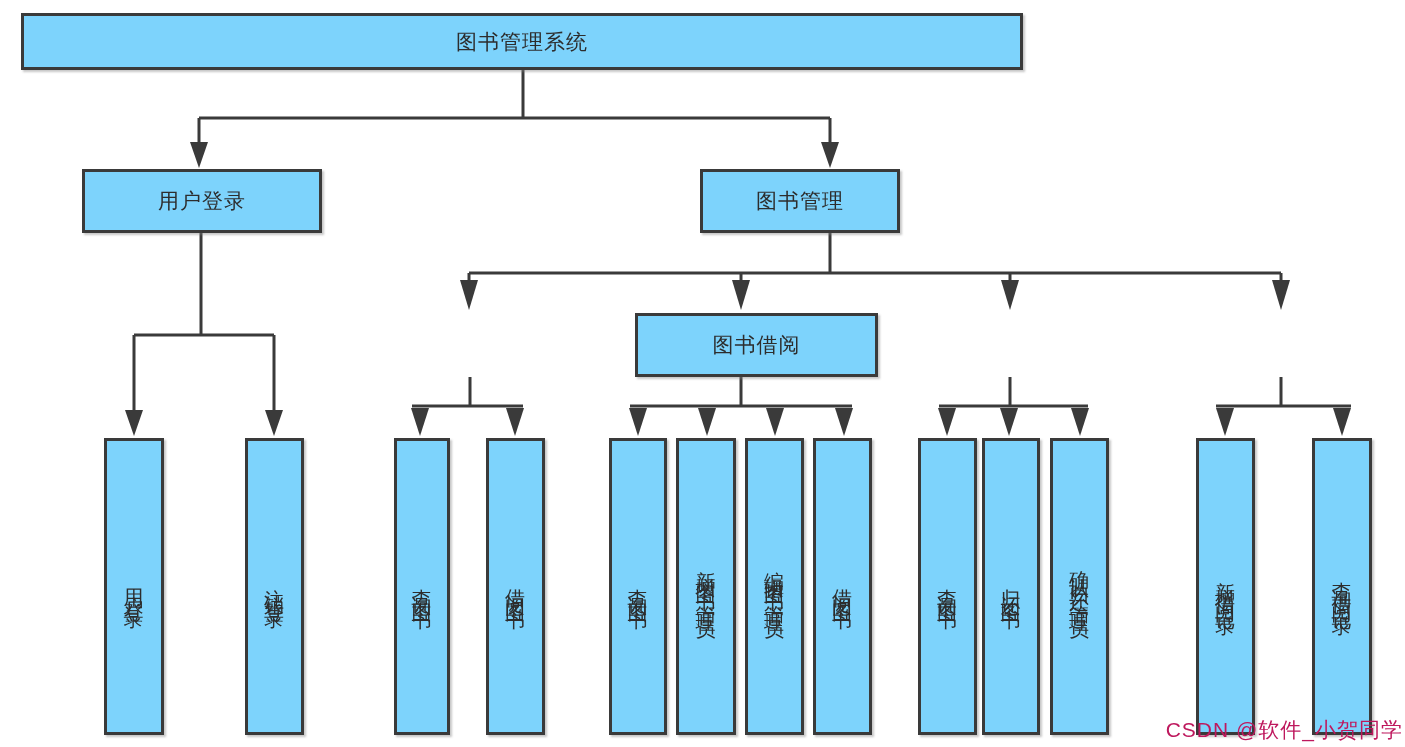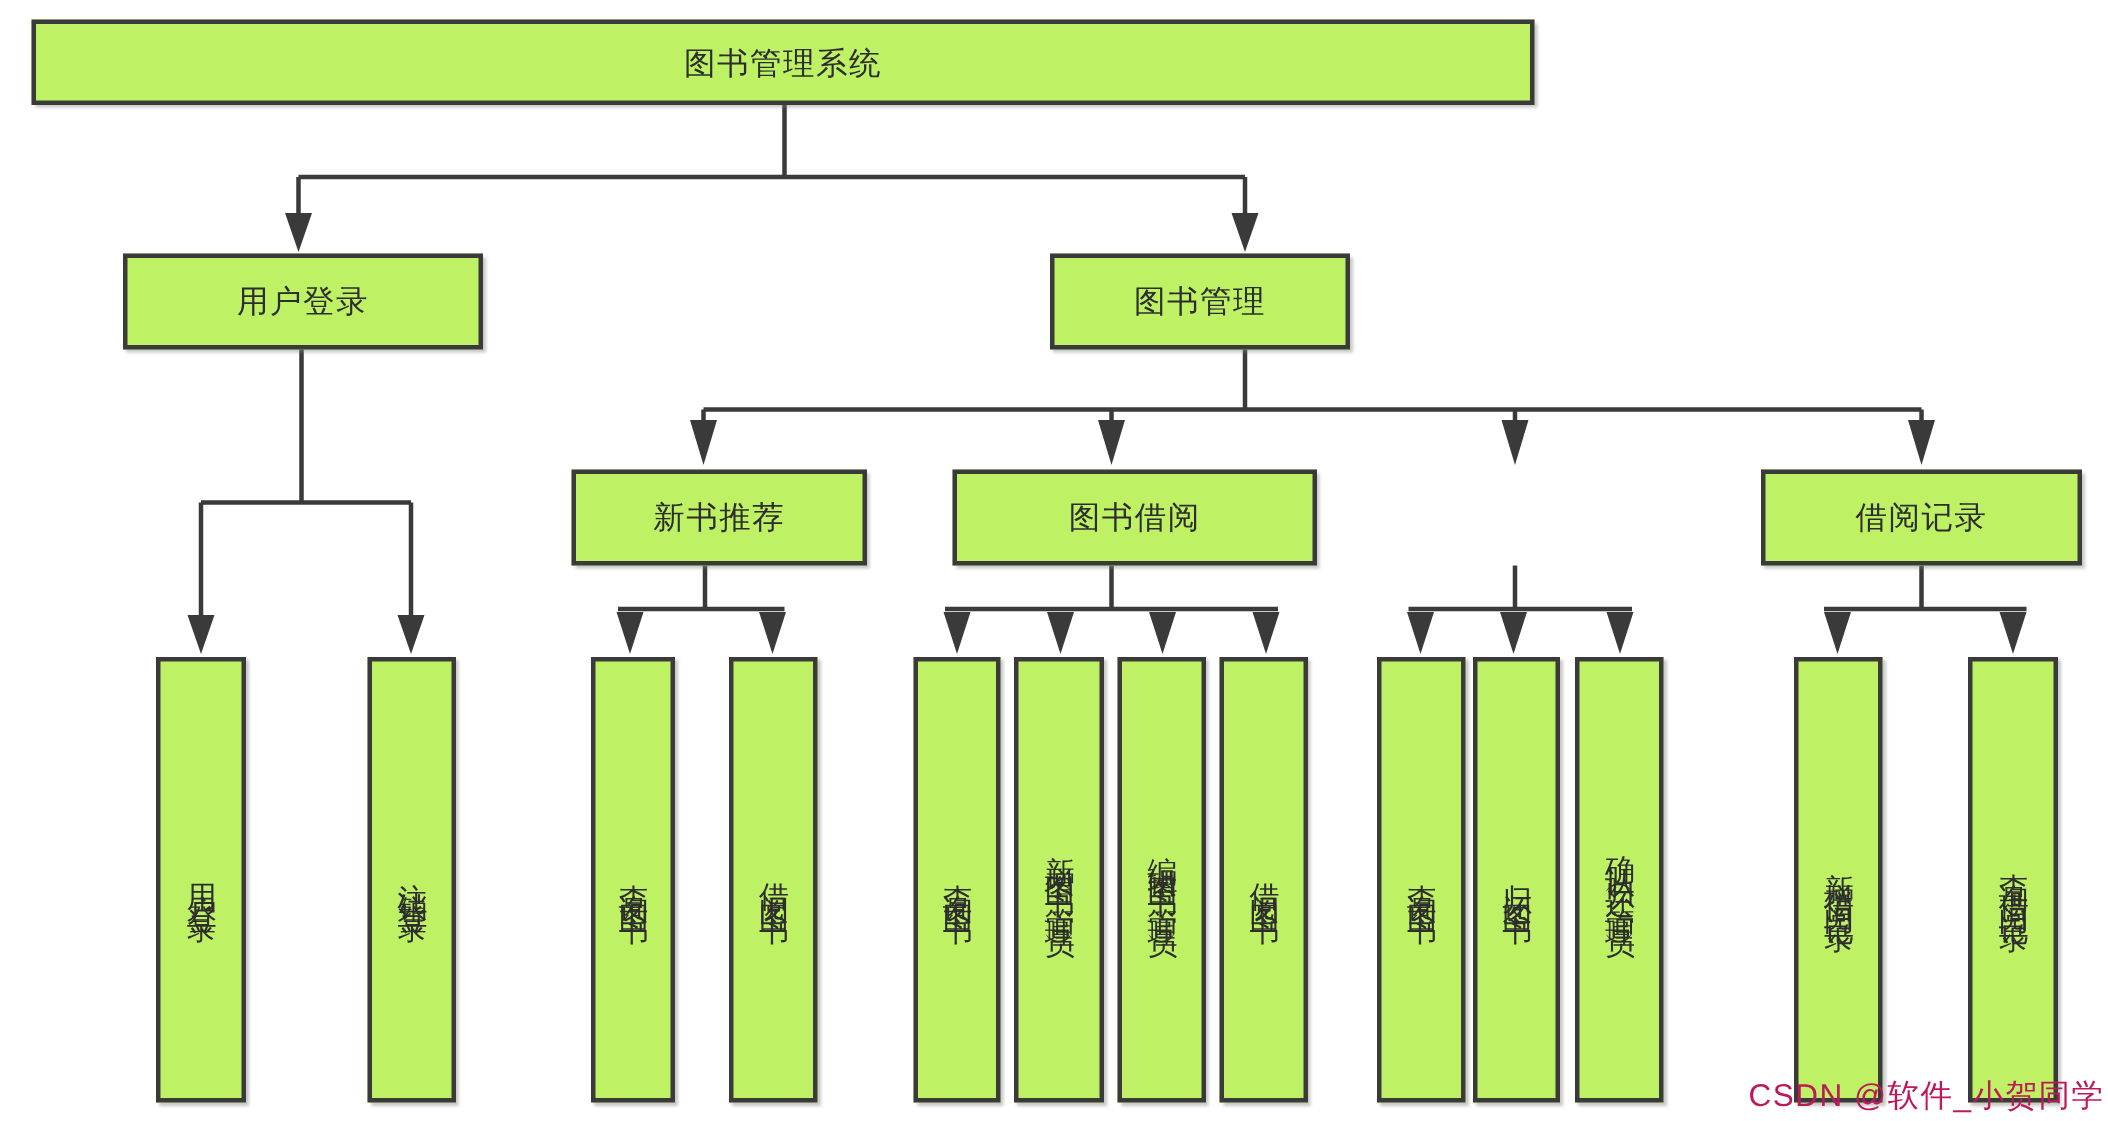--- a/index.html
+++ b/index.html
@@ -8,21 +8,21 @@
     width:1405px;height:747px;
     background:#ffffff;
     font-family:"Liberation Sans","DejaVu Sans",sans-serif;
     overflow:hidden;
   }
   .connector-layer{position:absolute;left:0;top:0;width:1405px;height:747px;}
   .connector-layer path{stroke:#3a3a3a;stroke-width:3;fill:none;}
   .connector-layer polygon{fill:#3a3a3a;stroke:none;}
   .box{
     position:absolute;box-sizing:border-box;
-    border:3px solid #3a3a3a;background:#bef264;
+    border:3px solid #3a3a3a;background:#7dd3fc;
     display:flex;align-items:center;justify-content:center;
     color:#2d2d2d;
     box-shadow:2px 2px 2px rgba(130,130,130,0.45);
   }
   .h{font-size:21px;letter-spacing:1px;white-space:nowrap;}
   .v{
     writing-mode:vertical-rl;text-orientation:mixed;
     font-size:20px;letter-spacing:7px;line-height:1;
   }
   .watermark{
@@ -65,23 +65,21 @@
     <polygon points="1071,408 1089,408 1080,436"></polygon>
     <polygon points="1216,408 1234,408 1225,436"></polygon>
     <polygon points="1333,408 1351,408 1342,436"></polygon>
   </svg>
 
   <div class="box h" style="left:21px;top:13px;width:1002px;height:57px">图书管理系统</div>
 
   <div class="box h" style="left:82px;top:169px;width:240px;height:64px">用户登录</div>
   <div class="box h" style="left:700px;top:169px;width:200px;height:64px">图书管理</div>
 
-  <div class="box h" style="left:381px;top:313px;width:197px;height:64px">新书推荐</div>
   <div class="box h" style="left:635px;top:313px;width:243px;height:64px">图书借阅</div>
-  <div class="box h" style="left:1174px;top:313px;width:214px;height:64px">借阅记录</div>
 
   <div class="box v" style="left:104px;top:438px;width:60px;height:297px">用户登录</div>
   <div class="box v" style="left:245px;top:438px;width:59px;height:297px">注销登录</div>
 
   <div class="box v" style="left:394px;top:438px;width:56px;height:297px">查询图书</div>
   <div class="box v" style="left:486px;top:438px;width:59px;height:297px">借阅图书</div>
 
   <div class="box v" style="left:609px;top:438px;width:58px;height:297px">查询图书</div>
   <div class="box v" style="left:676px;top:438px;width:60px;height:297px">新增图书（管理员）</div>
   <div class="box v" style="left:745px;top:438px;width:59px;height:297px">编辑图书（管理员）</div>

